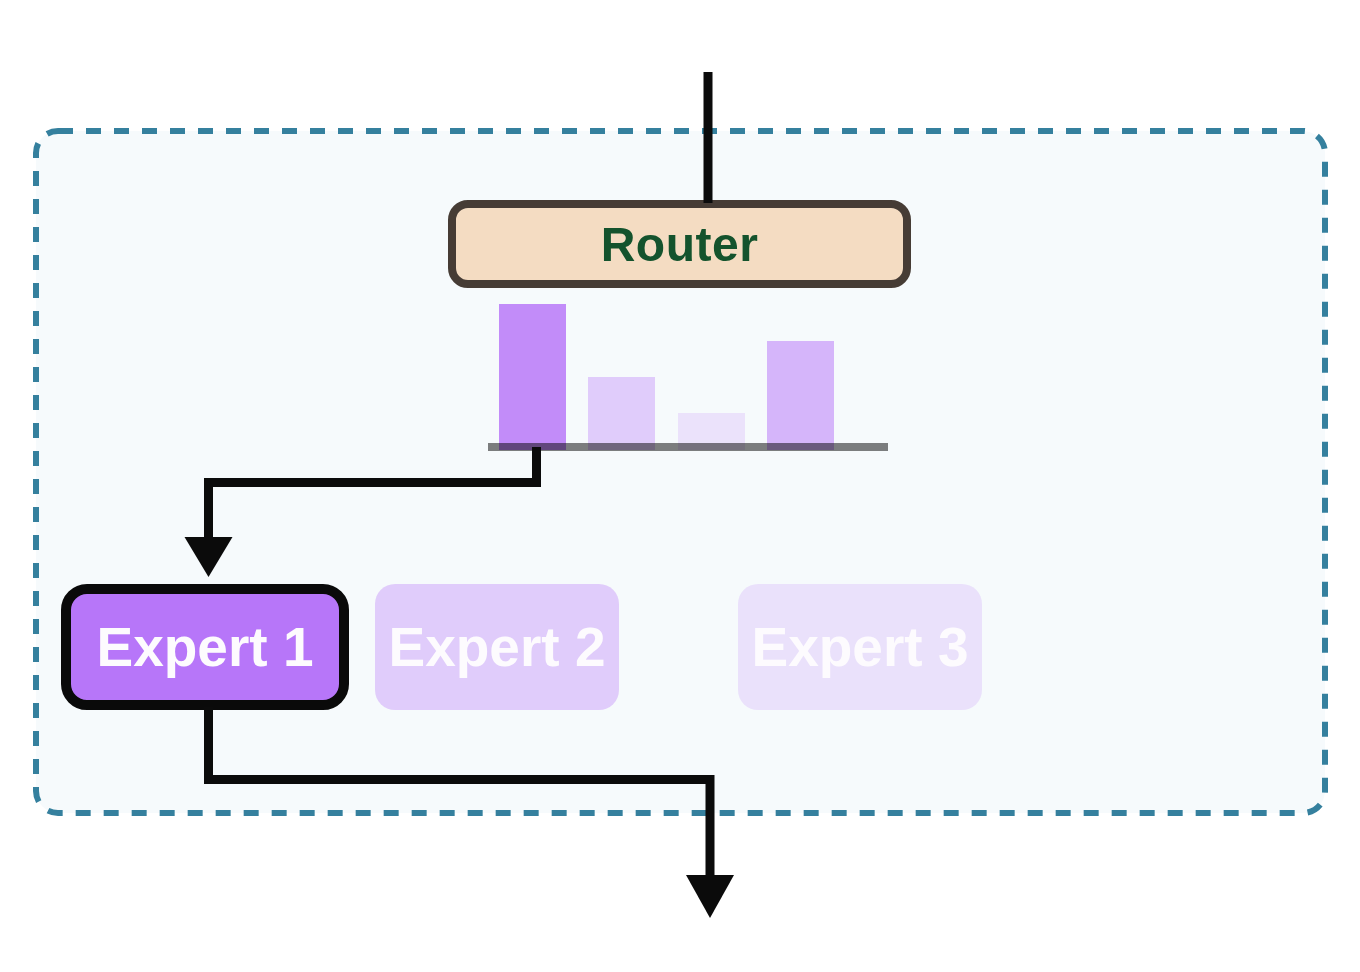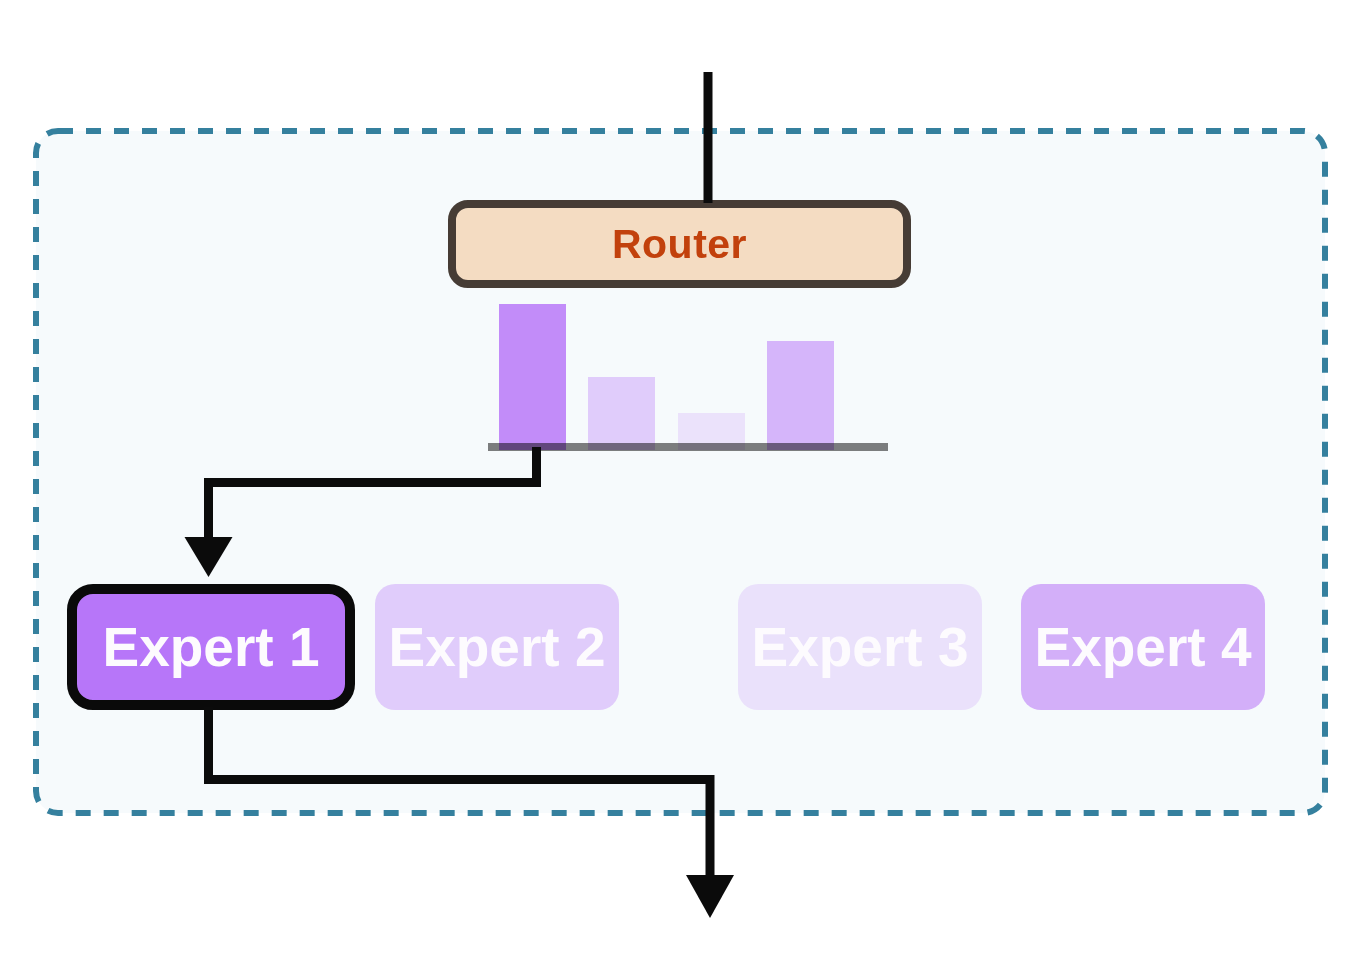--- a/index.html
+++ b/index.html
@@ -12,39 +12,39 @@
   #bg-layer{z-index:0;}
   #arrow-layer{z-index:3;pointer-events:none;}
 
   .router-box{
     position:absolute;left:448px;top:200px;width:463px;height:88px;
     box-sizing:border-box;border:8px solid #463C35;border-radius:20px;
     background:#F4DCC2;display:flex;align-items:center;justify-content:center;
     z-index:2;
   }
   .router-label{
-    font-size:41px;font-weight:bold;color:#c2410c;letter-spacing:0.5px;
+    font-size:48px;font-weight:bold;color:#14532d;letter-spacing:0.5px;
   }
 
   #bar-chart{
     position:absolute;left:499px;top:304px;width:335px;height:146px;z-index:1;
   }
   .prob-bar{position:absolute;bottom:0;width:67px;}
   .chart-baseline{
     position:absolute;left:488px;top:443px;width:400px;height:8px;
     background:rgba(0,0,0,0.5);z-index:2;
   }
 
   .expert-box{
     position:absolute;top:584px;height:126px;width:244px;
     box-sizing:border-box;border-radius:20px;
     display:flex;align-items:center;justify-content:center;z-index:2;
   }
   .expert-box.selected{
-    left:67px;width:288px;border:10px solid #0a0a0a;border-radius:26px;
+    left:61px;width:288px;border:10px solid #0a0a0a;border-radius:26px;
   }
   .expert-box.e2{left:375px;}
   .expert-box.e3{left:738px;text-align:center;}
   .expert-box.e4{left:1021px;}
   .expert-label{
     font-size:55px;font-weight:bold;color:#FDFBFE;white-space:nowrap;
   }
 </style>
 </head>
 <body>
@@ -69,23 +69,20 @@
 
   <div class="expert-box selected e1" style="background: rgba(168, 85, 247, 0.8);">
     <span class="expert-label">Expert 1</span>
   </div>
   <div class="expert-box e2" style="background: rgba(168, 85, 247, 0.28);">
     <span class="expert-label">Expert 2</span>
   </div>
   <div class="expert-box e3" style="background: rgba(168, 85, 247, 0.15);">
     <span class="expert-label">Expert 3</span>
   </div>
-  <div class="expert-box e4" style="background: rgba(168, 85, 247, 0.45);">
-    <span class="expert-label">Expert 4</span>
-  </div>
 
   <svg class="layer" id="arrow-layer" viewBox="0 0 1360 972">
 
     <path d="M708 72 V 203" stroke="#0B0B0B" stroke-width="9" fill="none"></path>
 
     <g>
       <path d="M536.5 447 V 482.5 H 208.5 V 541" stroke="#0B0B0B" stroke-width="9" fill="none"></path>
       <path d="M184.5 537 H 232.5 L 208.5 577 Z" fill="#0B0B0B"></path>
     </g>
 

